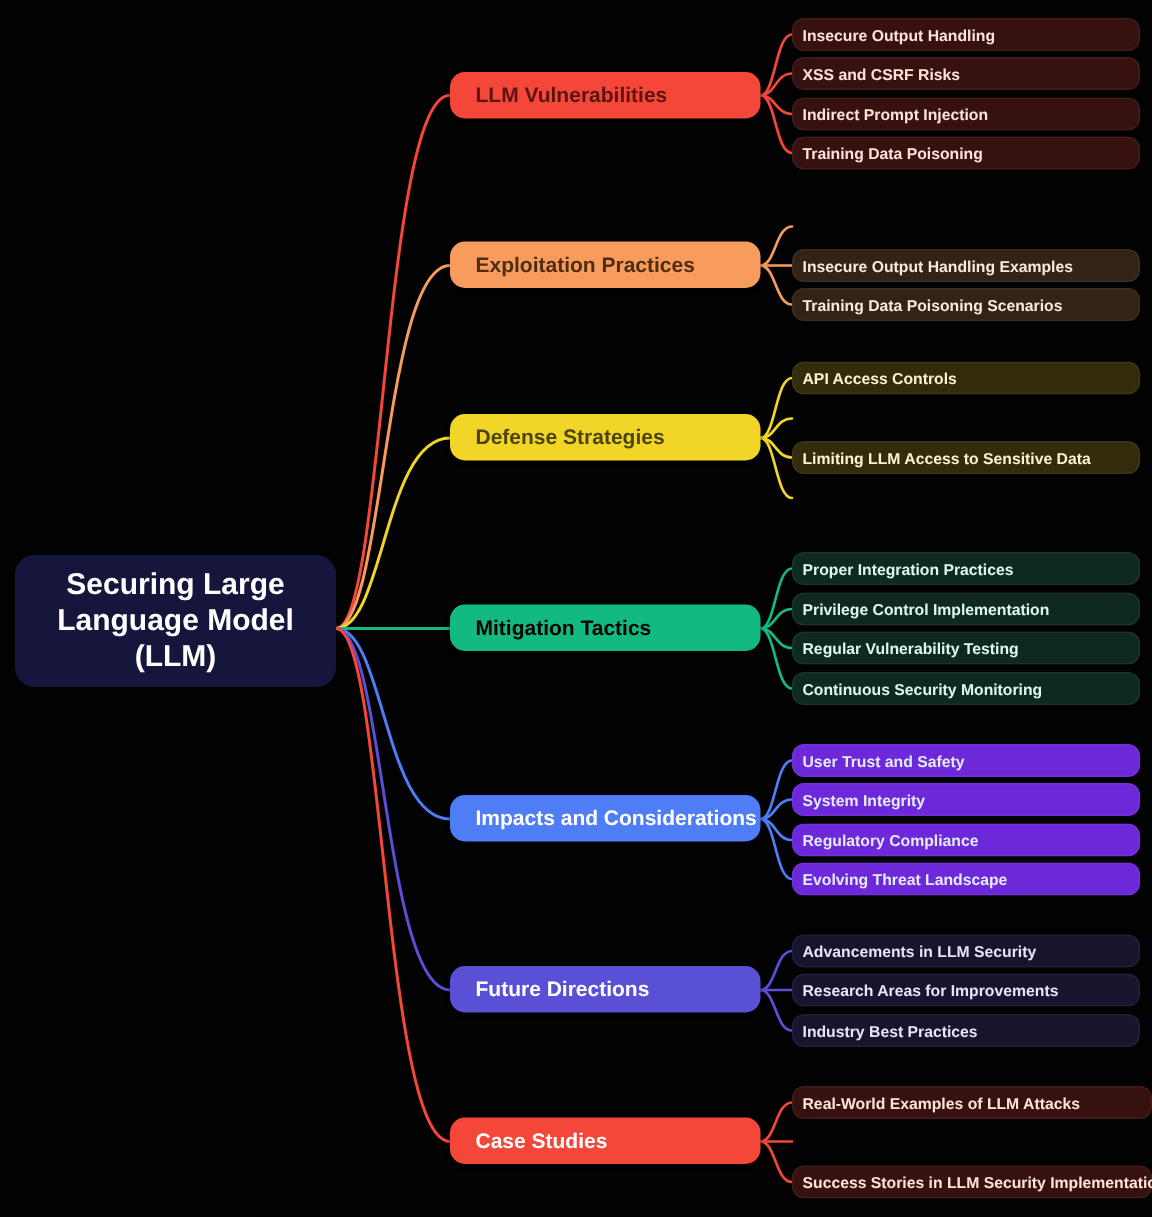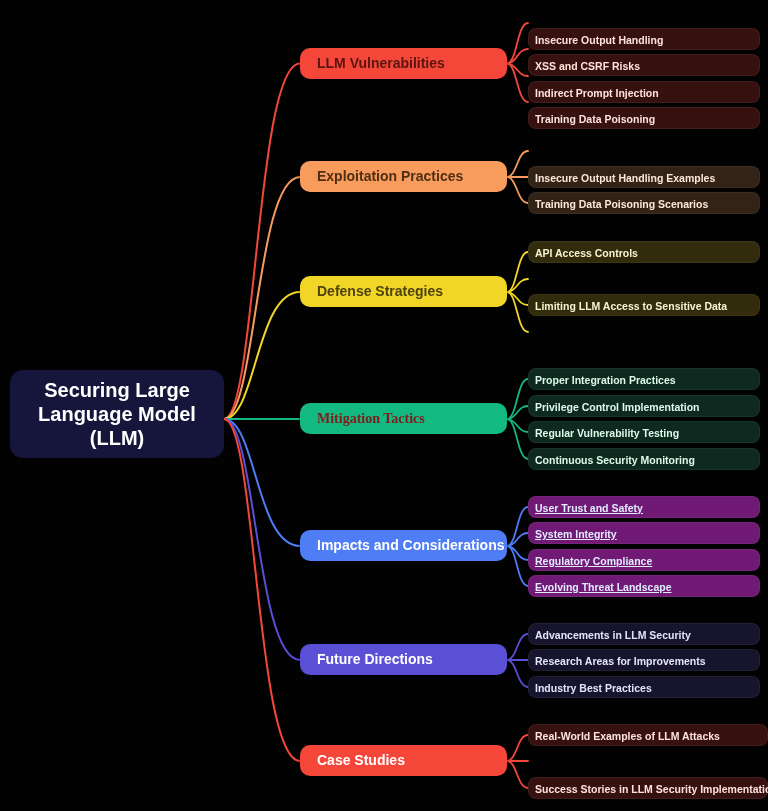--- a/index.html
+++ b/index.html
@@ -14,25 +14,25 @@
 
   .root{position:absolute;left:10px;top:370px;width:214px;height:88px;background:#16153c;
         border-radius:13px;display:flex;align-items:center;justify-content:center;text-align:center;
         color:#fff;font-size:20px;font-weight:bold;line-height:24px;padding:0 12px;box-sizing:border-box;}
   .branch{position:absolute;left:300px;width:207px;height:31px;border-radius:10px;
           font-size:14px;font-weight:bold;line-height:31px;padding-left:17px;box-sizing:border-box;
           white-space:nowrap;box-shadow:0 1px 3px rgba(0,0,0,.6);}
   .child{position:absolute;left:528px;width:232px;height:22px;border-radius:8px;
          font-size:10.5px;font-weight:bold;line-height:22px;padding-left:6px;box-sizing:border-box;
          white-space:nowrap;}
-  .b0{background:#f4473a;color:#5a150e;} .c0{background:#371110;color:#ffe3da;border:1px solid rgba(255,255,255,.05);margin-top:16px;}
+  .b0{background:#f4473a;color:#5a150e;} .c0{background:#371110;color:#ffe3da;border:1px solid rgba(255,255,255,.05);}
   .b1{background:#f89c5e;color:#4f2d12;} .c1{background:#332317;color:#fde8d8;border:1px solid rgba(255,255,255,.05);}
   .b2{background:#f2d627;color:#4d430e;} .c2{background:#322c0c;color:#faf3cf;border:1px solid rgba(255,255,255,.05);}
-  .b3{background:#12b981;color:#7f1d1d;font-family:Liberation Serif, serif;} .c3{background:#0e2a20;color:#dcf9e9;border:1px solid rgba(255,255,255,.05);}
-  .b4{background:#4e7df6;color:#ffffff;} .c4{background:#701a75;color:#e3ecff;border:1px solid rgba(255,255,255,.05);text-decoration:underline;}
+  .b3{background:#12b981;color:#000000;} .c3{background:#0e2a20;color:#dcf9e9;border:1px solid rgba(255,255,255,.05);}
+  .b4{background:#4e7df6;color:#ffffff;} .c4{background:#6d28d9;color:#e3ecff;border:1px solid rgba(255,255,255,.05);}
   .b5{background:#5a50d6;color:#ffffff;} .c5{background:#17142e;color:#e6e3ff;border:1px solid rgba(255,255,255,.05);}
   .b6{background:#f4473a;color:#ffffff;} .c6{background:#371110;color:#ffe3da;border:1px solid rgba(255,255,255,.05);}
   .wide{width:240px;}
 </style>
 </head>
 <body>
 
 <div class="canvas">
 
   <svg class="links">

